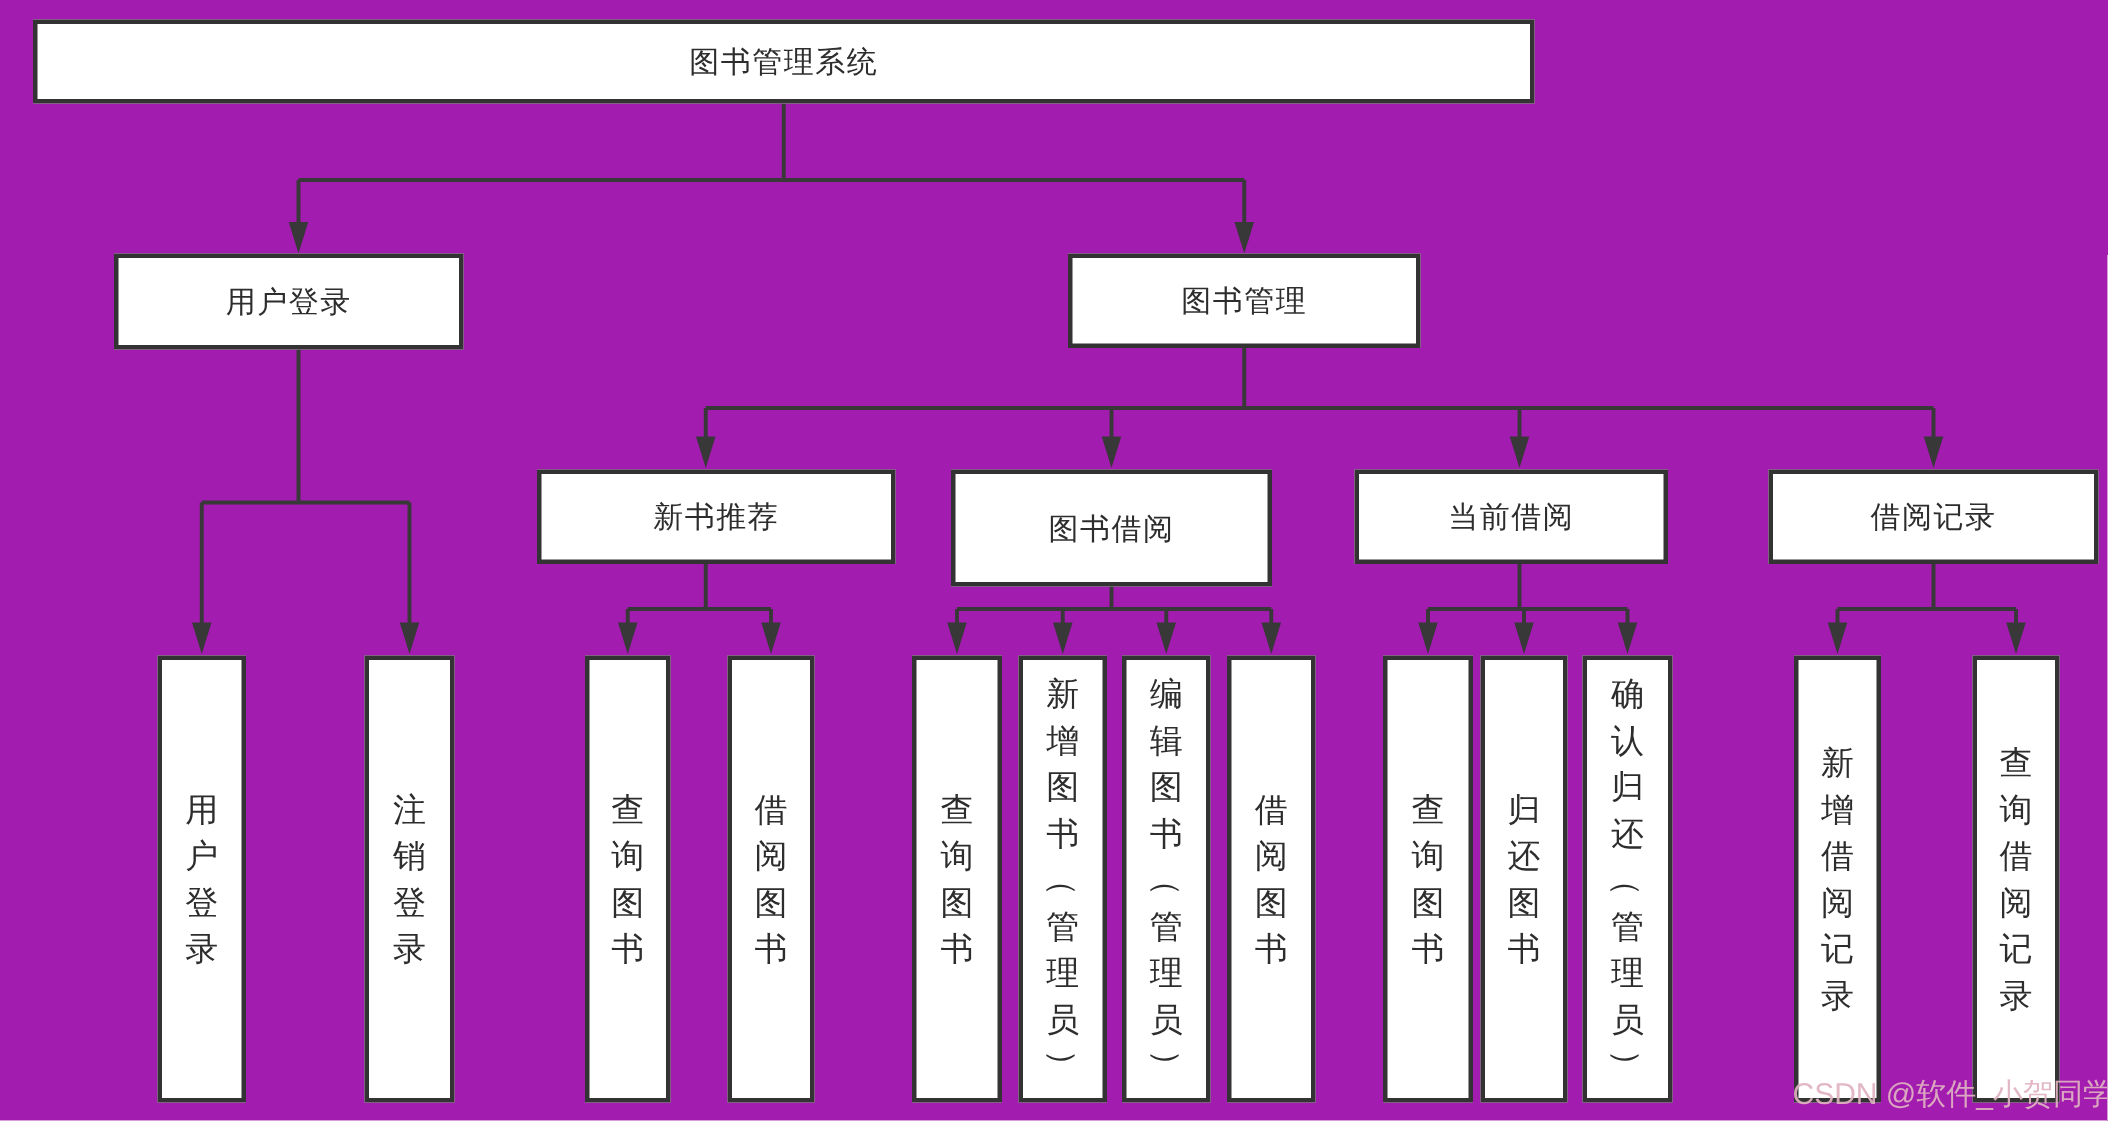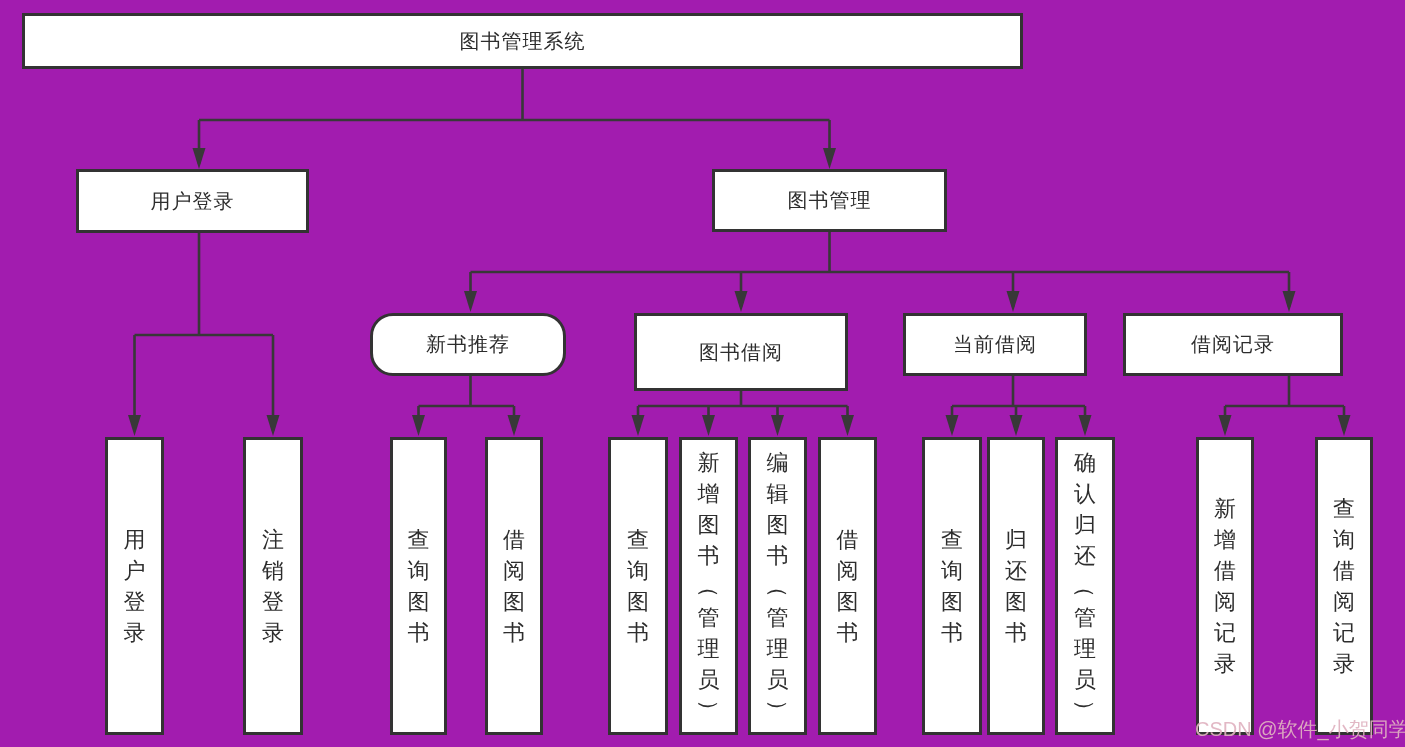--- a/index.html
+++ b/index.html
@@ -93,24 +93,24 @@
       <polygon points="1218.5,415 1231.5,415 1225,436"></polygon>
       <polygon points="1337.5,415 1350.5,415 1344,436"></polygon>
     </g>
   </svg>
 
   <div class="node" style="left:22px;top:13px;width:1001px;height:56px;">图书管理系统</div>
 
   <div class="node" style="left:76px;top:169px;width:233px;height:64px;">用户登录</div>
   <div class="node" style="left:712px;top:169px;width:235px;height:63px;">图书管理</div>
 
-  <div class="node" style="left:370px;top:313px;width:196px;height:63px;border-radius:23px;">新书推荐</div>
+  <div class="node" style="left:358px;top:313px;width:239px;height:63px;">新书推荐</div>
   <div class="node" style="left:634px;top:313px;width:214px;height:78px;">图书借阅</div>
-  <div class="node" style="left:903px;top:313px;width:184px;height:63px;text-align:center;">当前借阅</div>
-  <div class="node" style="left:1123px;top:313px;width:220px;height:63px;">借阅记录</div>
+  <div class="node" style="left:903px;top:313px;width:209px;height:63px;text-align:center;">当前借阅</div>
+  <div class="node" style="left:1179px;top:313px;width:220px;height:63px;">借阅记录</div>
 
   <div class="node leaf" style="left:105px;top:437px;width:59px;height:298px;">
     <div class="vtext">
         <span>用</span>
         <span>户</span>
         <span>登</span>
         <span>录</span>
       </div>
   </div>
   <div class="node leaf" style="left:243px;top:437px;width:60px;height:298px;">

